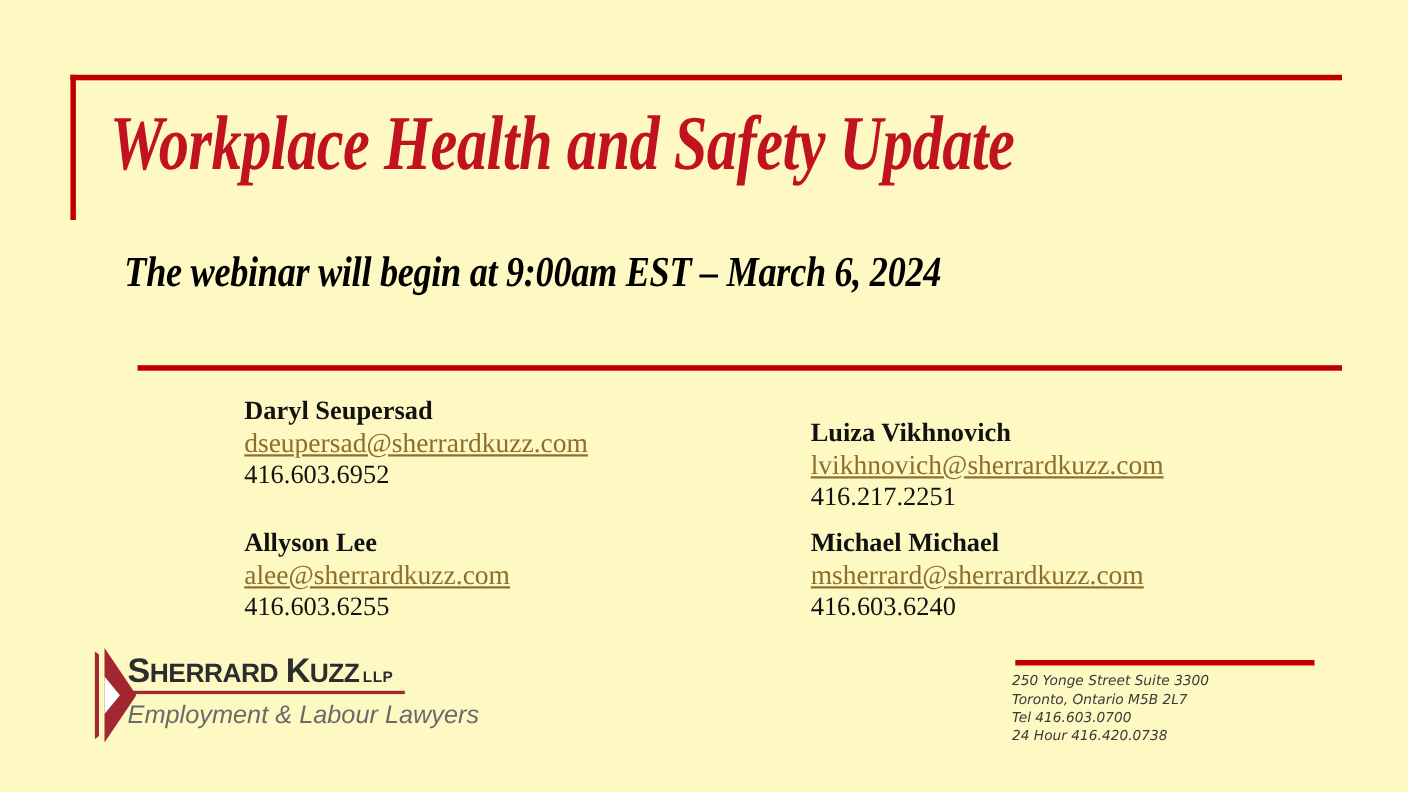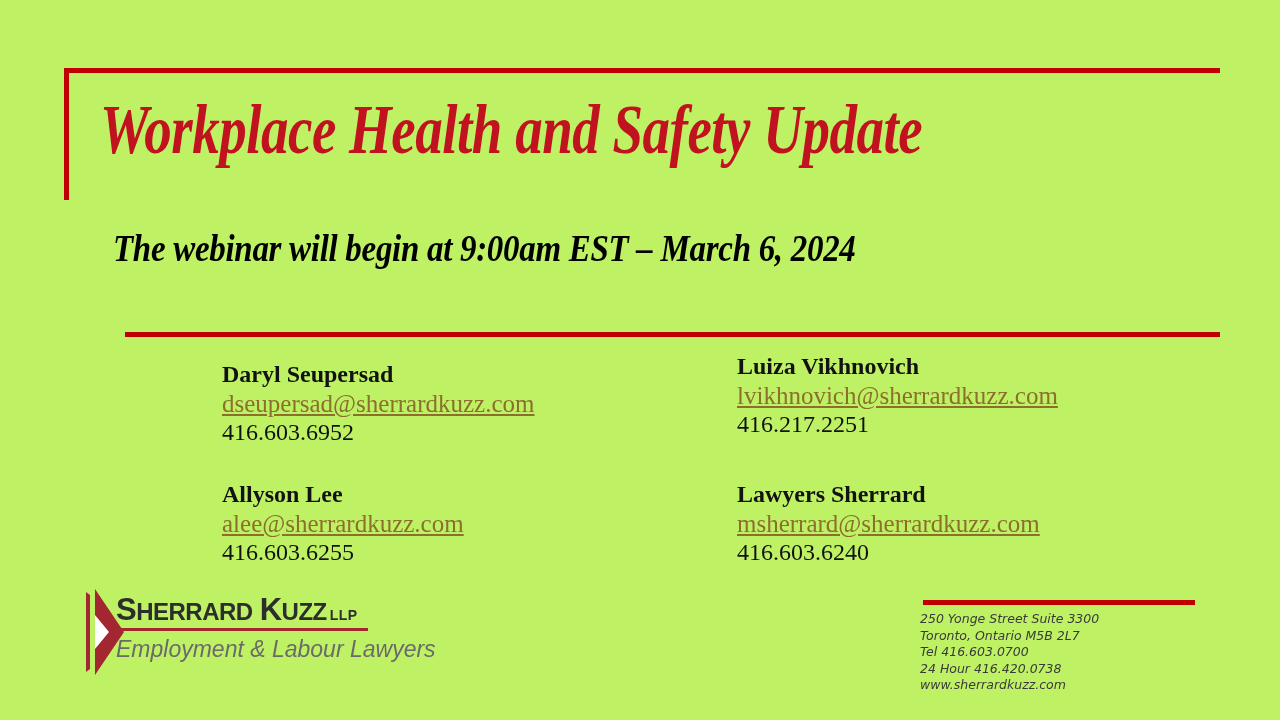--- a/index.html
+++ b/index.html
@@ -2,21 +2,21 @@
 <html style="--accent-red: #C00000; --title-red: #C0121F; --logo-red: #A32731; --link-gold: #8C6E2D; --text-dark: #121212; --logo-text: #2D2D2D; --tagline-gray: #6A6A6A; --footer-text: #3A3A3A;"><head>
 <meta charset="utf-8">
 <style>
   :root{
     --accent-red:#C00000; --title-red:#C0121F; --logo-red:#A32731;
     --link-gold:#8C6E2D; --text-dark:#121212; --logo-text:#2D2D2D;
     --tagline-gray:#6A6A6A; --footer-text:#3A3A3A;
   }
   html,body{margin:0;padding:0;background:#ffffff;}
   .slide{
-    position:relative; width:1280px; height:720px; background:#bef264;
+    position:relative; width:1280px; height:720px; background:#fef9c3;
     overflow:hidden; font-family:"Liberation Serif", serif;
   }
   .rule{position:absolute; background:var(--accent-red);}
   .top-rule{left:64px; top:68px; width:1156px; height:5px;}
   .left-bar{position:absolute; left:64px; top:68px; width:5px; height:132px; background:var(--accent-red);}
   .mid-rule{left:125px; top:332px; width:1095px; height:5px;}
 
   .title{
     position:absolute; left:100px; top:92px; margin:0;
     font-style:italic; font-weight:bold; font-size:55px; letter-spacing:-0.5px;
@@ -25,21 +25,21 @@
   .title .stretch{display:inline-block; transform:scaleY(1.28); transform-origin:0 0;}
   .subtitle{
     position:absolute; left:96px; top:210px; margin:17px;
     font-style:italic; font-weight:bold; font-size:33px; letter-spacing:-0.3px;
     color:#000000; white-space:nowrap; line-height:1.1;
   }
   .subtitle .stretch{display:inline-block; transform:scaleY(1.18); transform-origin:0 0;}
 
   .contact{position:absolute; line-height:29px; white-space:nowrap;}
   .contact.c0{left:222px; top:360px;}
-  .contact.c1{left:737px; top:352px;}
+  .contact.c1{left:737px; top:380px;}
   .contact.c2{left:222px; top:480px;}
   .contact.c3{left:737px; top:480px;}
   .c-name{font-weight:bold; font-size:24px; color:var(--text-dark);}
   .c-email{
     display:block; font-size:25px; color:var(--link-gold);
     text-decoration:underline; text-decoration-color:var(--link-gold); cursor:pointer;
   }
   .c-phone{font-size:24px; color:var(--text-dark);}
 
   .logo{position:absolute; left:0; top:0;}
@@ -97,21 +97,21 @@
     <div class="c-phone">416.217.2251</div>
   </div>
 
   <div class="contact c2">
     <div class="c-name">Allyson Lee</div>
     <span class="c-email">alee@sherrardkuzz.com</span>
     <div class="c-phone">416.603.6255</div>
   </div>
 
   <div class="contact c3">
-    <div class="c-name">Lawyers Sherrard</div>
+    <div class="c-name">Michael Michael</div>
     <span class="c-email">msherrard@sherrardkuzz.com</span>
     <div class="c-phone">416.603.6240</div>
   </div>
 
   <div class="logo">
     <svg class="logo-mark" width="38" height="86" viewBox="0 0 38 86" xmlns="http://www.w3.org/2000/svg">
       <polygon points="0,3 4,6 4,80 0,83" fill="var(--logo-red)"></polygon>
       <polygon points="9,0 38,43 9,86" fill="var(--logo-red)"></polygon>
       <polygon points="9,26 23,43 9,60" fill="#ffffff"></polygon>
     </svg>
@@ -125,16 +125,15 @@
     <div class="logo-rule"></div>
     <div class="logo-tagline">Employment &amp; Labour Lawyers</div>
   </div>
 
   <div class="rule footer-rule"></div>
   <div class="footer-block">
     <div>250 Yonge Street Suite 3300</div>
     <div>Toronto, Ontario M5B 2L7</div>
     <div>Tel 416.603.0700</div>
     <div>24 Hour 416.420.0738</div>
-    <div>www.sherrardkuzz.com</div>
   </div>
 
 </div>
 
 </body></html>

